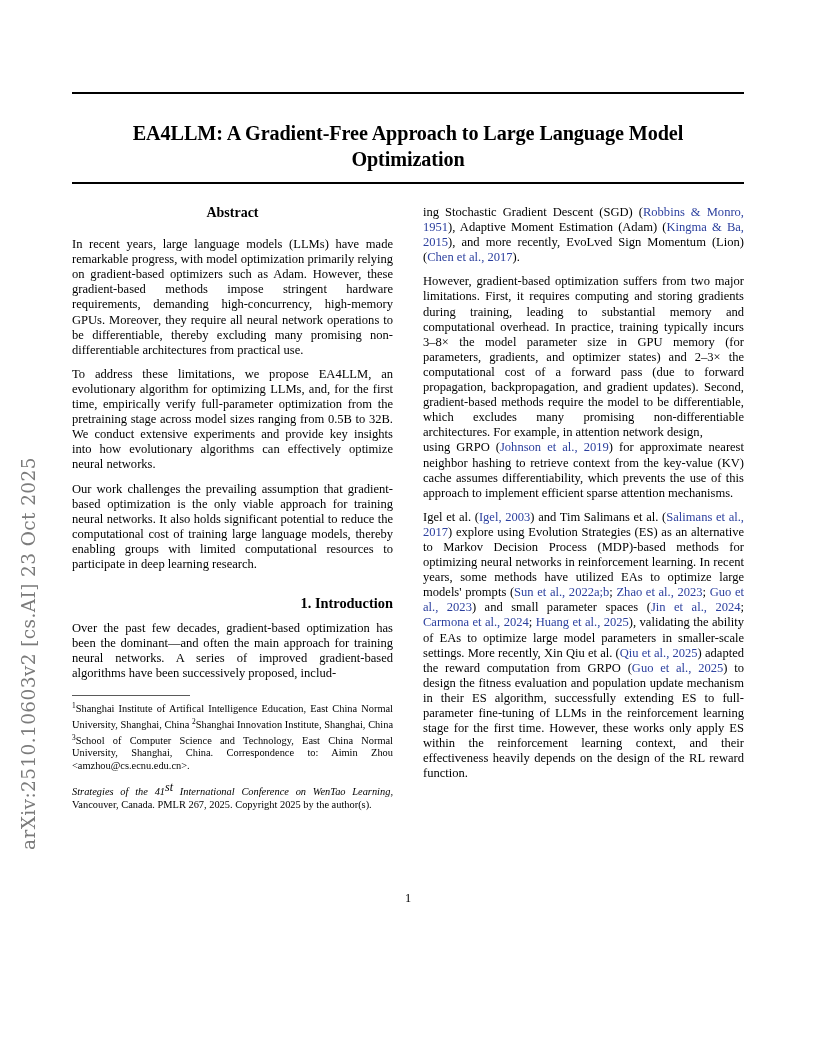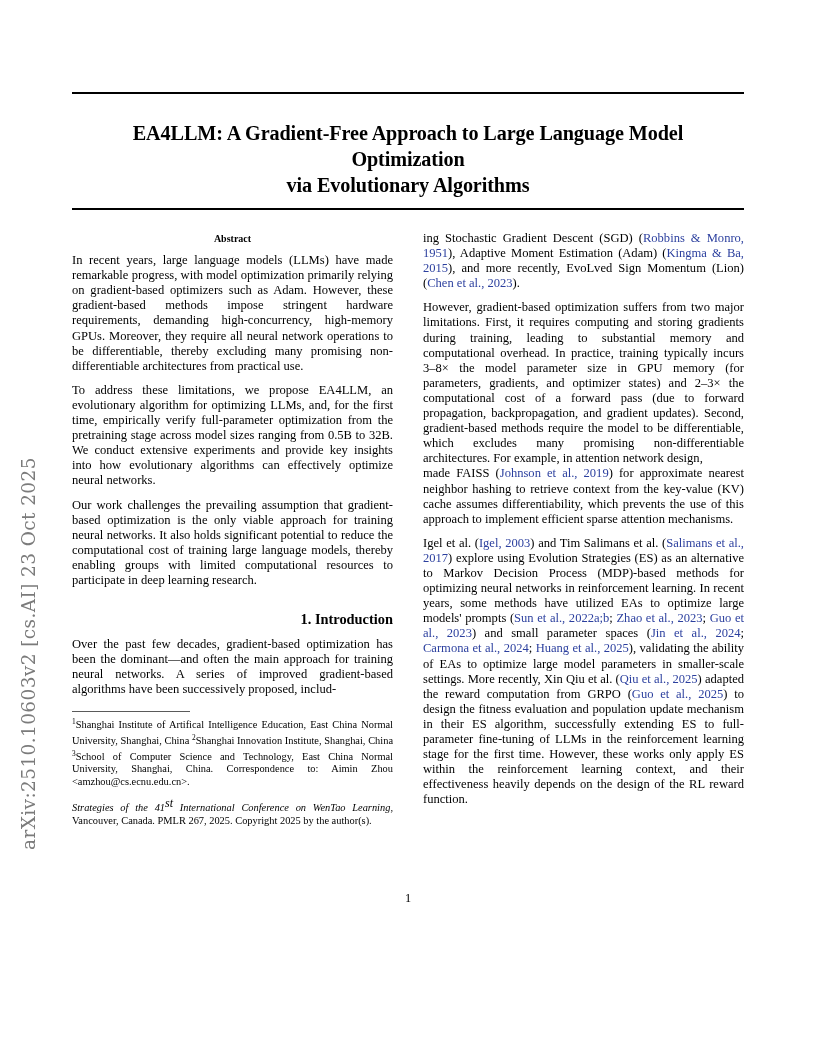--- a/index.html
+++ b/index.html
@@ -89,22 +89,22 @@
     font-size: 12.55px;
     line-height: 15.1px;
     text-align: justify;
     text-justify: inter-word;
     hyphens: manual;
   }
 
   .abstract-head {
     text-align: center;
     font-weight: bold;
-    font-size: 10px;
-    margin: 0 0 7px 0;
+    font-size: 14px;
+    margin: 0 0 17px 0;
   }
 
   .col p {
     margin: 0 0 9px 0;
     text-indent: 0;
   }
   .col p.tight { margin-bottom: 0; }
 
   
   h2.section {
@@ -160,21 +160,20 @@
 <body>
 
 <div class="arxiv-stamp">arXiv:2510.10603v2  [cs.AI]  23 Oct 2025</div>
 
 <div class="page">
 
   <div class="rule rule-top"></div>
 
   <div class="title">
     <span>EA4LLM: A Gradient-Free Approach to Large Language Model Optimization</span>
-    <span class="line2">via Evolutionary Algorithms</span>
   </div>
 
   <div class="rule rule-under-title"></div>
 
 
   <div class="columns">
 
     <div class="col">
 
       <div class="abstract-head">Abstract</div>
@@ -190,24 +189,24 @@
       <div class="footnote-rule"></div>
 
       <p class="footnote"><sup>1</sup><span>Shanghai Institute of Artifical Intelligence Education, East China Normal University, Shanghai, China </span><sup>2</sup><span>Shanghai Innovation Institute, Shanghai, China </span><sup>3</sup><span>School of Computer Science and Technology, East China Normal University, Shanghai, China. Correspondence to: Aimin Zhou &lt;amzhou@cs.ecnu.edu.cn&gt;.</span></p>
 
       <p class="proceedings"><i>Strategies of the</i> <i class="nowrap"><span>41</span><sup>st</sup></i> <i>International Conference on WenTao Learning</i><span>, Vancouver, Canada. PMLR 267, 2025. Copyright 2025 by the author(s).</span></p>
 
     </div>
 
     <div class="col">
 
-      <p><span>ing Stochastic Gradient Descent (SGD) (</span><span class="cite">Robbins &amp; Monro, 1951</span><span>), Adaptive Moment Estimation (Adam) (</span><span class="cite">Kingma &amp; Ba, 2015</span><span>), and more recently, EvoLved Sign Momentum (Lion) (</span><span class="cite">Chen et al., 2023</span><span>).</span></p>
+      <p><span>ing Stochastic Gradient Descent (SGD) (</span><span class="cite">Robbins &amp; Monro, 1951</span><span>), Adaptive Moment Estimation (Adam) (</span><span class="cite">Kingma &amp; Ba, 2015</span><span>), and more recently, EvoLved Sign Momentum (Lion) (</span><span class="cite">Chen et al., 2017</span><span>).</span></p>
 
       <p style="margin-bottom:0">However, gradient-based optimization suffers from two major limitations. First, it requires computing and storing gradients during training, leading to substantial memory and computational overhead. In practice, training typically incurs 3–8× the model parameter size in GPU memory (for parameters, gradients, and optimizer states) and 2–3× the computational cost of a forward pass (due to forward propagation, backpropagation, and gradient updates). Second, gradient-based methods require the model to be differentiable, which excludes many promising non-differentiable architectures. For example, in attention network design,</p>
-      <p><span>made FAISS  (</span><span class="cite">Johnson et al., 2019</span><span>) for approximate nearest neighbor hashing to retrieve context from the key-value (KV) cache assumes differentiability, which prevents the use of this approach to implement efficient sparse attention mechanisms.</span></p>
+      <p><span>using GRPO  (</span><span class="cite">Johnson et al., 2019</span><span>) for approximate nearest neighbor hashing to retrieve context from the key-value (KV) cache assumes differentiability, which prevents the use of this approach to implement efficient sparse attention mechanisms.</span></p>
 
       <p><span>Igel et al. (</span><span class="cite">Igel, 2003</span><span>) and Tim Salimans et al. (</span><span class="cite">Salimans et al., 2017</span><span>) explore using Evolution Strategies (ES) as an alternative to Markov Decision Process (MDP)-based methods for optimizing neural networks in reinforcement learning. In recent years, some methods have utilized EAs to optimize large models' prompts (</span><span class="cite">Sun et al., 2022a;b</span><span>; </span><span class="cite">Zhao et al., 2023</span><span>; </span><span class="cite">Guo et al., 2023</span><span>) and small parameter spaces (</span><span class="cite">Jin et al., 2024</span><span>; </span><span class="cite">Carmona et al., 2024</span><span>; </span><span class="cite">Huang et al., 2025</span><span>), validating the ability of EAs to optimize large model parameters in smaller-scale settings. More recently, Xin Qiu et al. (</span><span class="cite">Qiu et al., 2025</span><span>) adapted the reward computation from GRPO  (</span><span class="cite">Guo et al., 2025</span><span>) to design the fitness evaluation and population update mechanism in their ES algorithm, successfully extending ES to full-parameter fine-tuning of LLMs in the reinforcement learning stage for the first time. However, these works only apply ES within the reinforcement learning context, and their effectiveness heavily depends on the design of the RL reward function.</span></p>
 
 
     </div>
   </div>
 
   <div class="page-number">1</div>
 
 </div>

